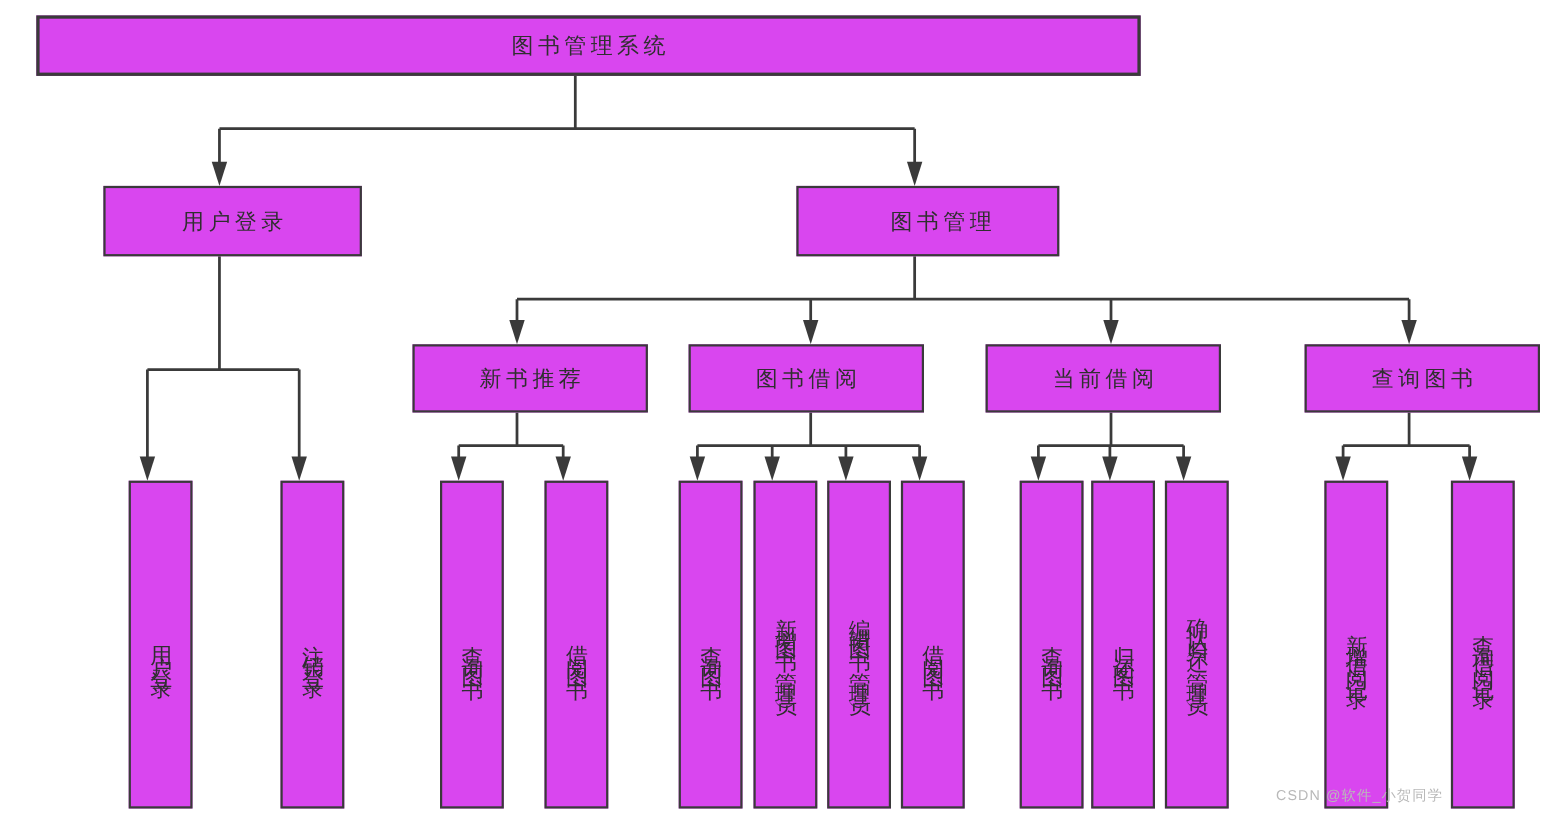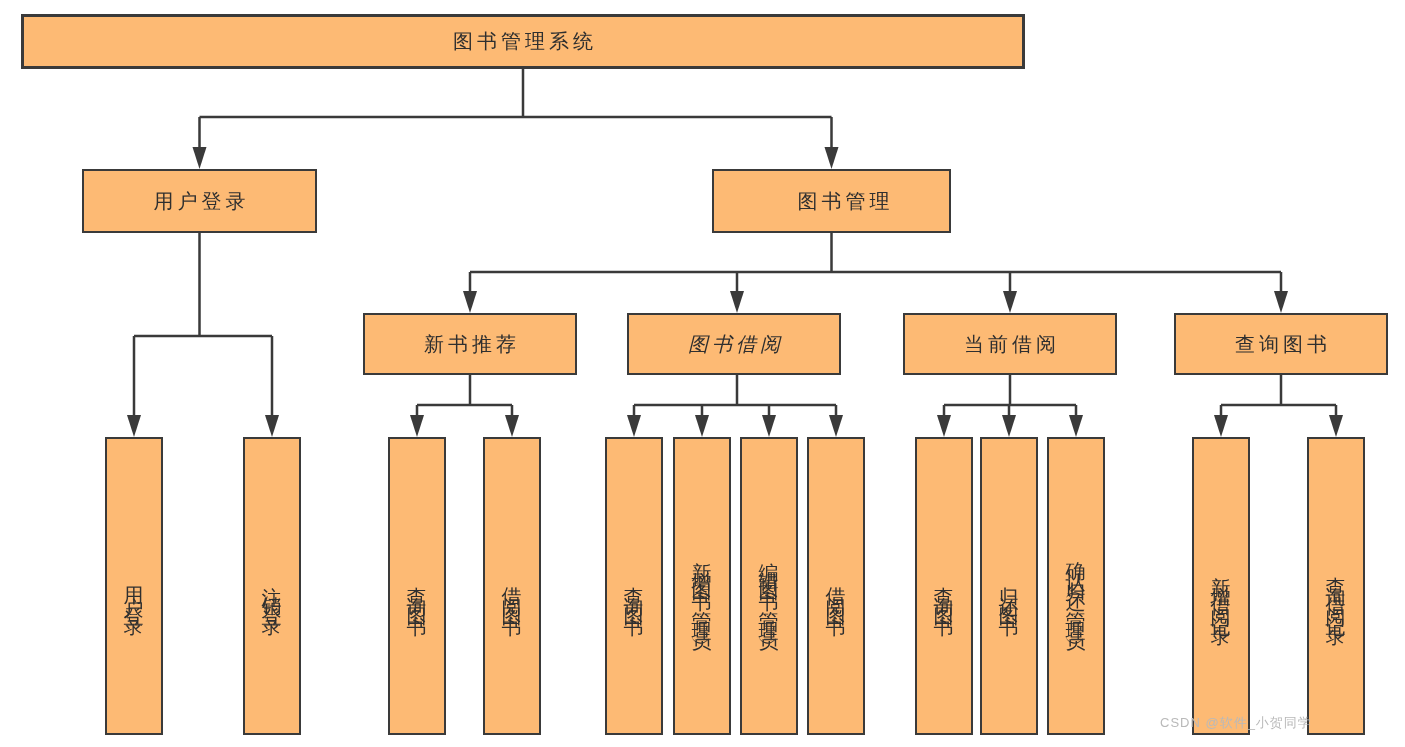--- a/index.html
+++ b/index.html
@@ -12,24 +12,25 @@
     position:relative;
     width:1405px;height:747px;
     background:var(--bg);
     overflow:hidden;
     font-family:"Liberation Sans","DejaVu Sans",sans-serif;
   }
   #wires{position:absolute;left:0;top:0;width:1405px;height:747px;pointer-events:none;}
   .box{
     position:absolute;
     box-sizing:border-box;
-    background:#fdba74;
+    background:#d946ef;
     border:2px solid var(--line);
     display:flex;align-items:center;justify-content:center;
     color:var(--text);
+    margin-left:12px;
   }
   .hbox{font-size:20px;letter-spacing:4px;text-indent:4px;}
   .root{border-width:3px;}
   .l2{top:313px;width:214px;height:62px;}
   .vbox{top:437px;width:58px;height:298px;}
   .vlabel{
     writing-mode:vertical-rl;
     text-orientation:mixed;
     font-size:20px;
     line-height:1;
@@ -125,24 +126,24 @@
   <div class="box hbox" style="left:82px;top:169px;width:235px;height:64px;">
     <span class="hlabel">用户登录</span>
   </div>
   <div class="box hbox" style="left:712px;top:169px;width:239px;height:64px;padding-left:24px;">
     <span class="hlabel">图书管理</span>
   </div>
 
   <div class="box hbox l2" style="left:363px;align-items:center;">
     <span class="hlabel">新书推荐</span>
   </div>
-  <div class="box hbox l2" style="left:627px;font-style:italic;">
+  <div class="box hbox l2" style="left:614px;">
     <span class="hlabel">图书借阅</span>
   </div>
-  <div class="box hbox l2" style="left:903px;">
+  <div class="box hbox l2" style="left:884px;">
     <span class="hlabel">当前借阅</span>
   </div>
   <div class="box hbox l2" style="left:1174px;">
     <span class="hlabel">查询图书</span>
   </div>
 
   <div class="box vbox" style="left:105px;">
     <span class="vlabel">用户登录</span>
   </div>
   <div class="box vbox" style="left:243px;">

